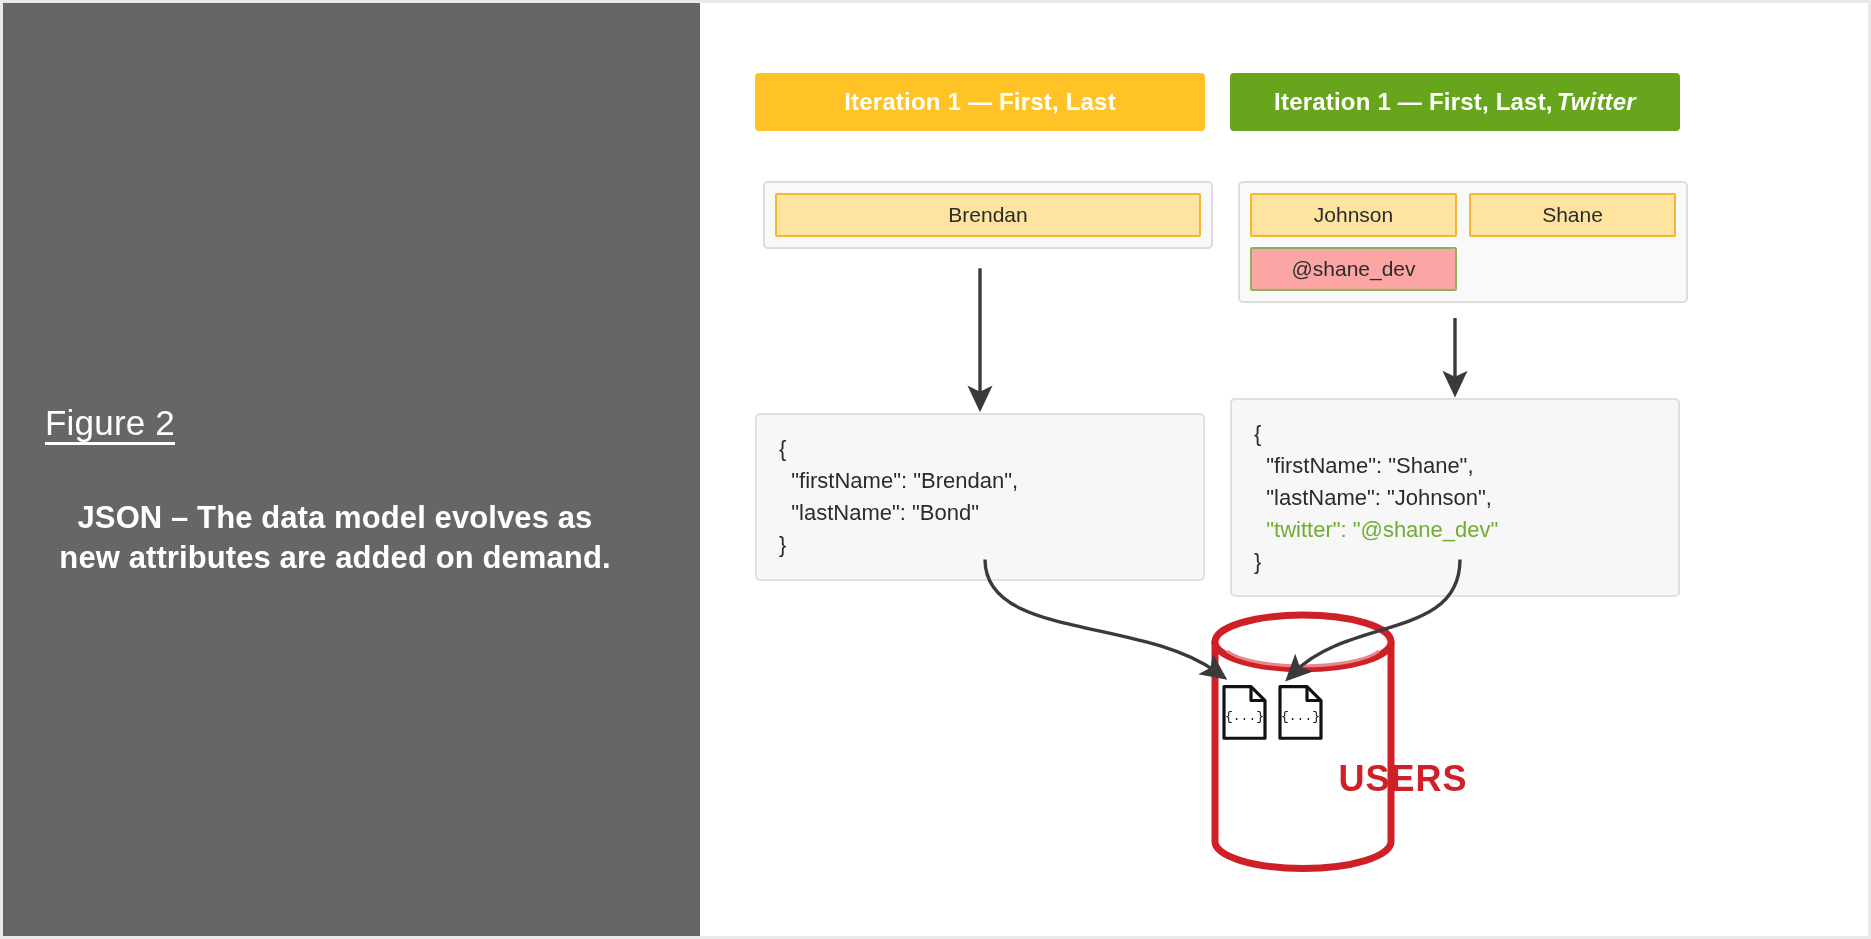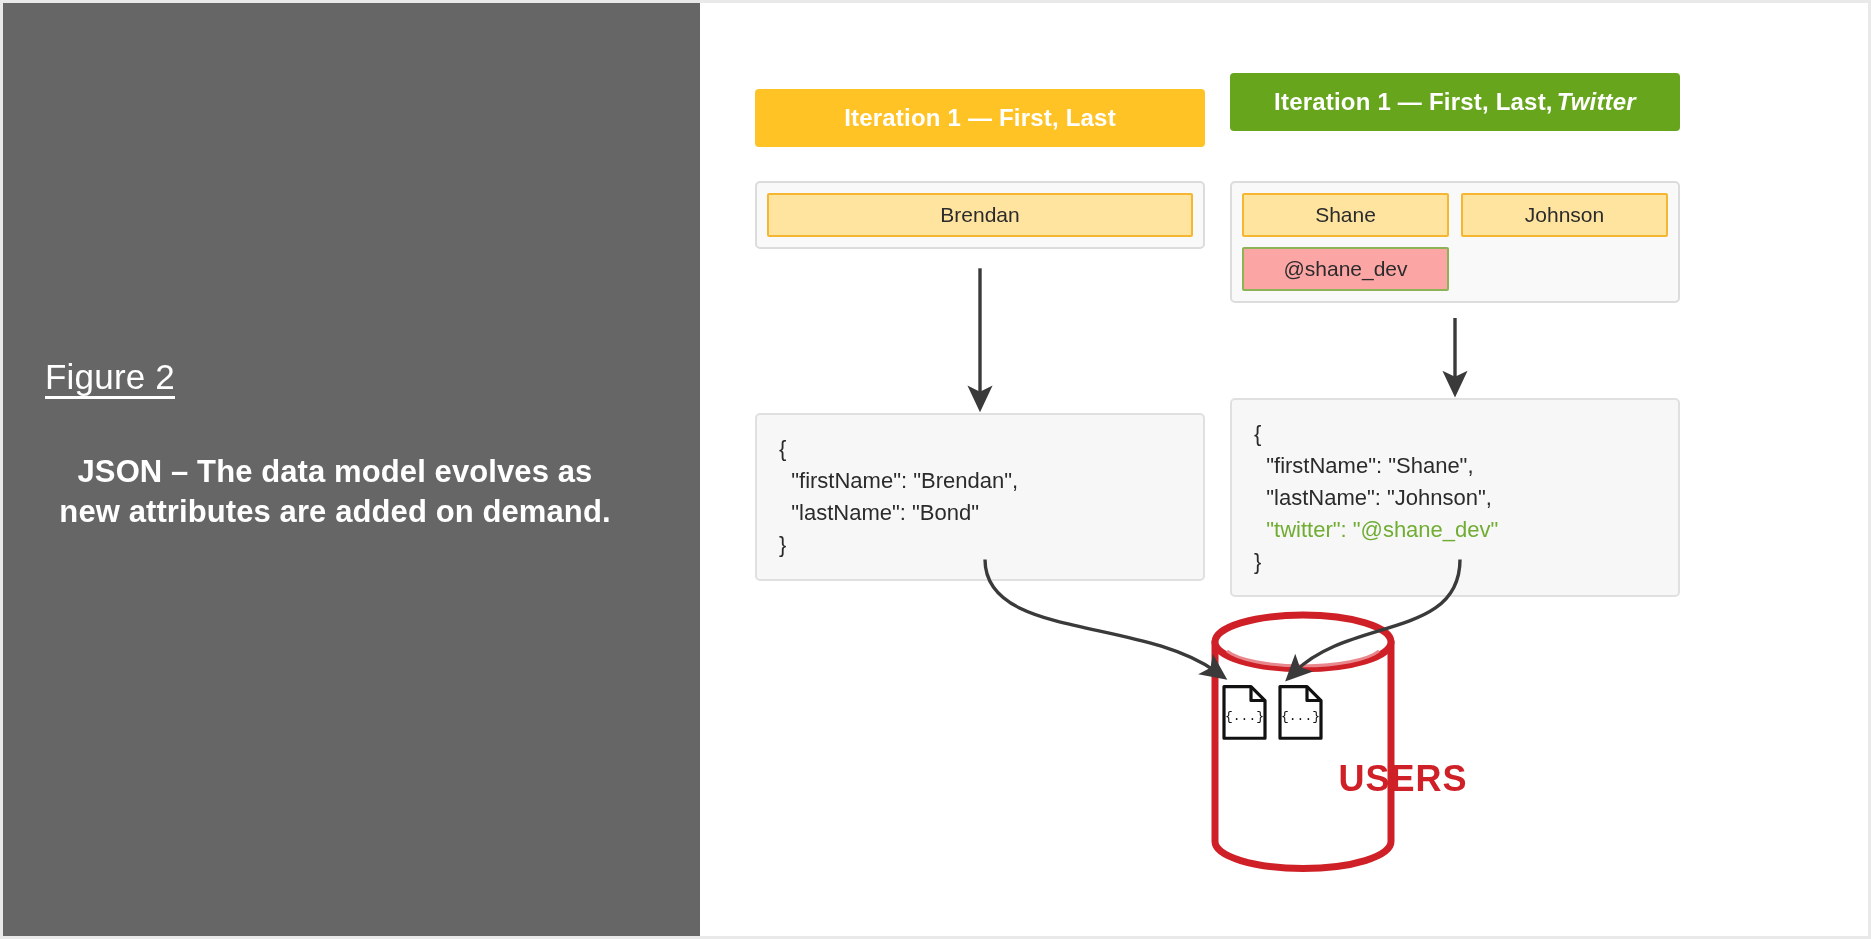--- a/index.html
+++ b/index.html
@@ -38,20 +38,21 @@
   }
 
   #figure-label {
     font-size: 35px;
     color: #ffffff;
     font-weight: 400;
     text-decoration: underline;
     text-underline-offset: 7px;
     letter-spacing: 0.2px;
     line-height: 1.1;
+    margin-top: 46px;
   }
 
   #sidebar-desc {
     margin-top: 55px;
     font-size: 31px;
     font-weight: bold;
     color: #ffffff;
     line-height: 1.32;
     letter-spacing: 0.1px;
     text-align: center;
@@ -83,29 +84,29 @@
     border-radius: 4px;
     display: flex;
     align-items: center;
     justify-content: center;
     color: #ffffff;
     font-size: 24px;
     font-weight: bold;
     letter-spacing: 0.2px;
     white-space: nowrap;
   }
-  .banner.yellow { background: #ffc325; margin-top: 16px; }
+  .banner.yellow { background: #ffc325; }
   .banner.green  { background: #66a51c; }
   .banner .ital  { font-style: italic; padding-left: 4px; }
 
   
   .attr-card {
     position: absolute;
     top: 178px;
-    left: 0;
+    left: 8px;
     width: 100%;
     background: #f9f9f9;
     border: 2px solid #dcdcdc;
     border-radius: 5px;
     padding: 10px;
   }
   .chip-row { display: flex; gap: 12px; }
   .chip-row + .chip-row { margin-top: 10px; }
 
   .chip {
@@ -195,22 +196,22 @@
 
     <div class="column" id="col-2">
 
       <div class="banner green">
         <span>Iteration 1 — First, Last,</span>
         <span class="ital">Twitter</span>
       </div>
 
       <div class="attr-card">
         <div class="chip-row">
+          <div class="chip yellow">Johnson</div>
           <div class="chip yellow">Shane</div>
-          <div class="chip yellow">Johnson</div>
         </div>
         <div class="chip-row">
           <div class="chip green half">@shane_dev</div>
         </div>
       </div>
 
       <div class="json-card" id="json-2"><span>{</span>
 <span>  "firstName": "Shane",</span>
 <span>  "lastName": "Johnson",</span>
 <span class="green-line">  "twitter": "@shane_dev"</span>

